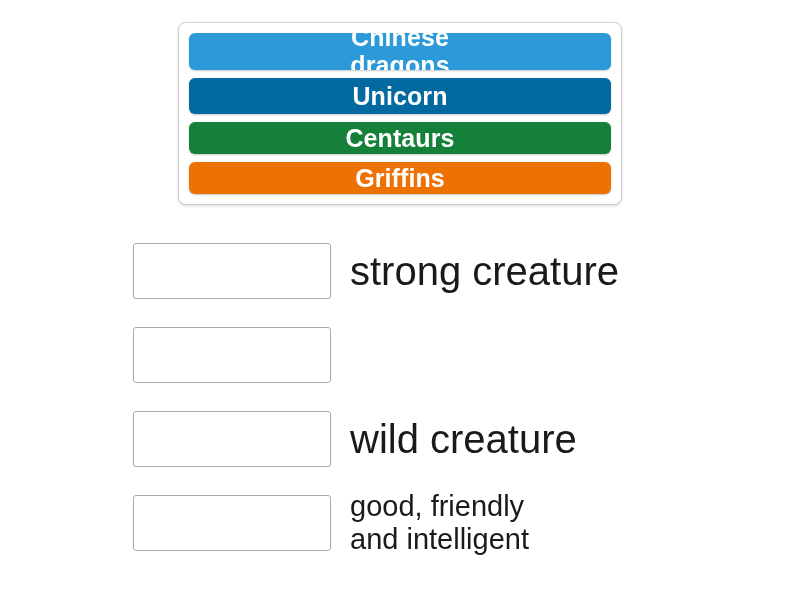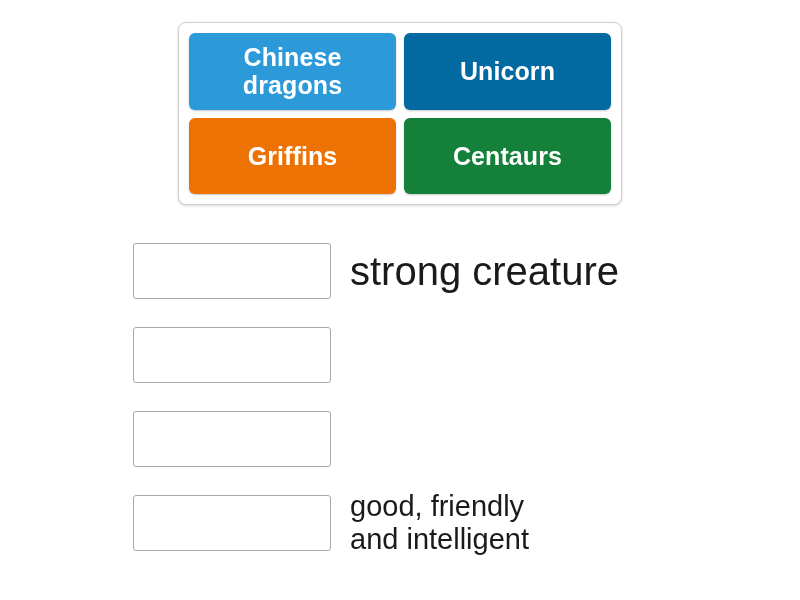--- a/index.html
+++ b/index.html
@@ -26,21 +26,21 @@
     height: 183px;
     box-sizing: border-box;
     background: #ffffff;
     border: 1px solid #d0d0d0;
     border-radius: 8px;
     box-shadow: 0 1px 3px rgba(0,0,0,0.16);
     padding: 10px;
   }
   #tile-grid {
     display: grid;
-    grid-template-columns: 1fr 1fr;
+    grid-template-columns: 1fr;
     grid-template-rows: 1fr 1fr;
     gap: 8px;
     width: 100%;
     height: 100%;
   }
   .tile {
     border-radius: 6px;
     display: flex;
     align-items: center;
     justify-content: center;
@@ -103,44 +103,45 @@
 
     <div class="tile" style="background: rgb(44, 154, 217);">
       <span class="tile-label">Chinese
 dragons</span>
     </div>
 
     <div class="tile" style="background: #0369a1;">
       <span class="tile-label">Unicorn</span>
     </div>
 
+    <div class="tile" style="background: rgb(20, 128, 58);">
+      <span class="tile-label">Centaurs</span>
+    </div>
+
     <div class="tile" style="background: rgb(238, 114, 3);">
       <span class="tile-label">Griffins</span>
-    </div>
-
-    <div class="tile" style="background: rgb(20, 128, 58);">
-      <span class="tile-label">Centaurs</span>
     </div>
 
   </div>
 </div>
 
 <div id="answer-list">
 
   <div class="answer-row">
     <div class="drop-slot"></div>
     <div class="answer-text">strong creature</div>
   </div>
 
   <div class="answer-row">
     <div class="drop-slot"></div>
   </div>
 
   <div class="answer-row">
     <div class="drop-slot"></div>
+    <div class="answer-text">wild creature</div>
   </div>
 
   <div class="answer-row">
     <div class="drop-slot"></div>
     <div class="answer-text two-line">good, friendly
 and intelligent</div>
   </div>
 
 </div>
 

